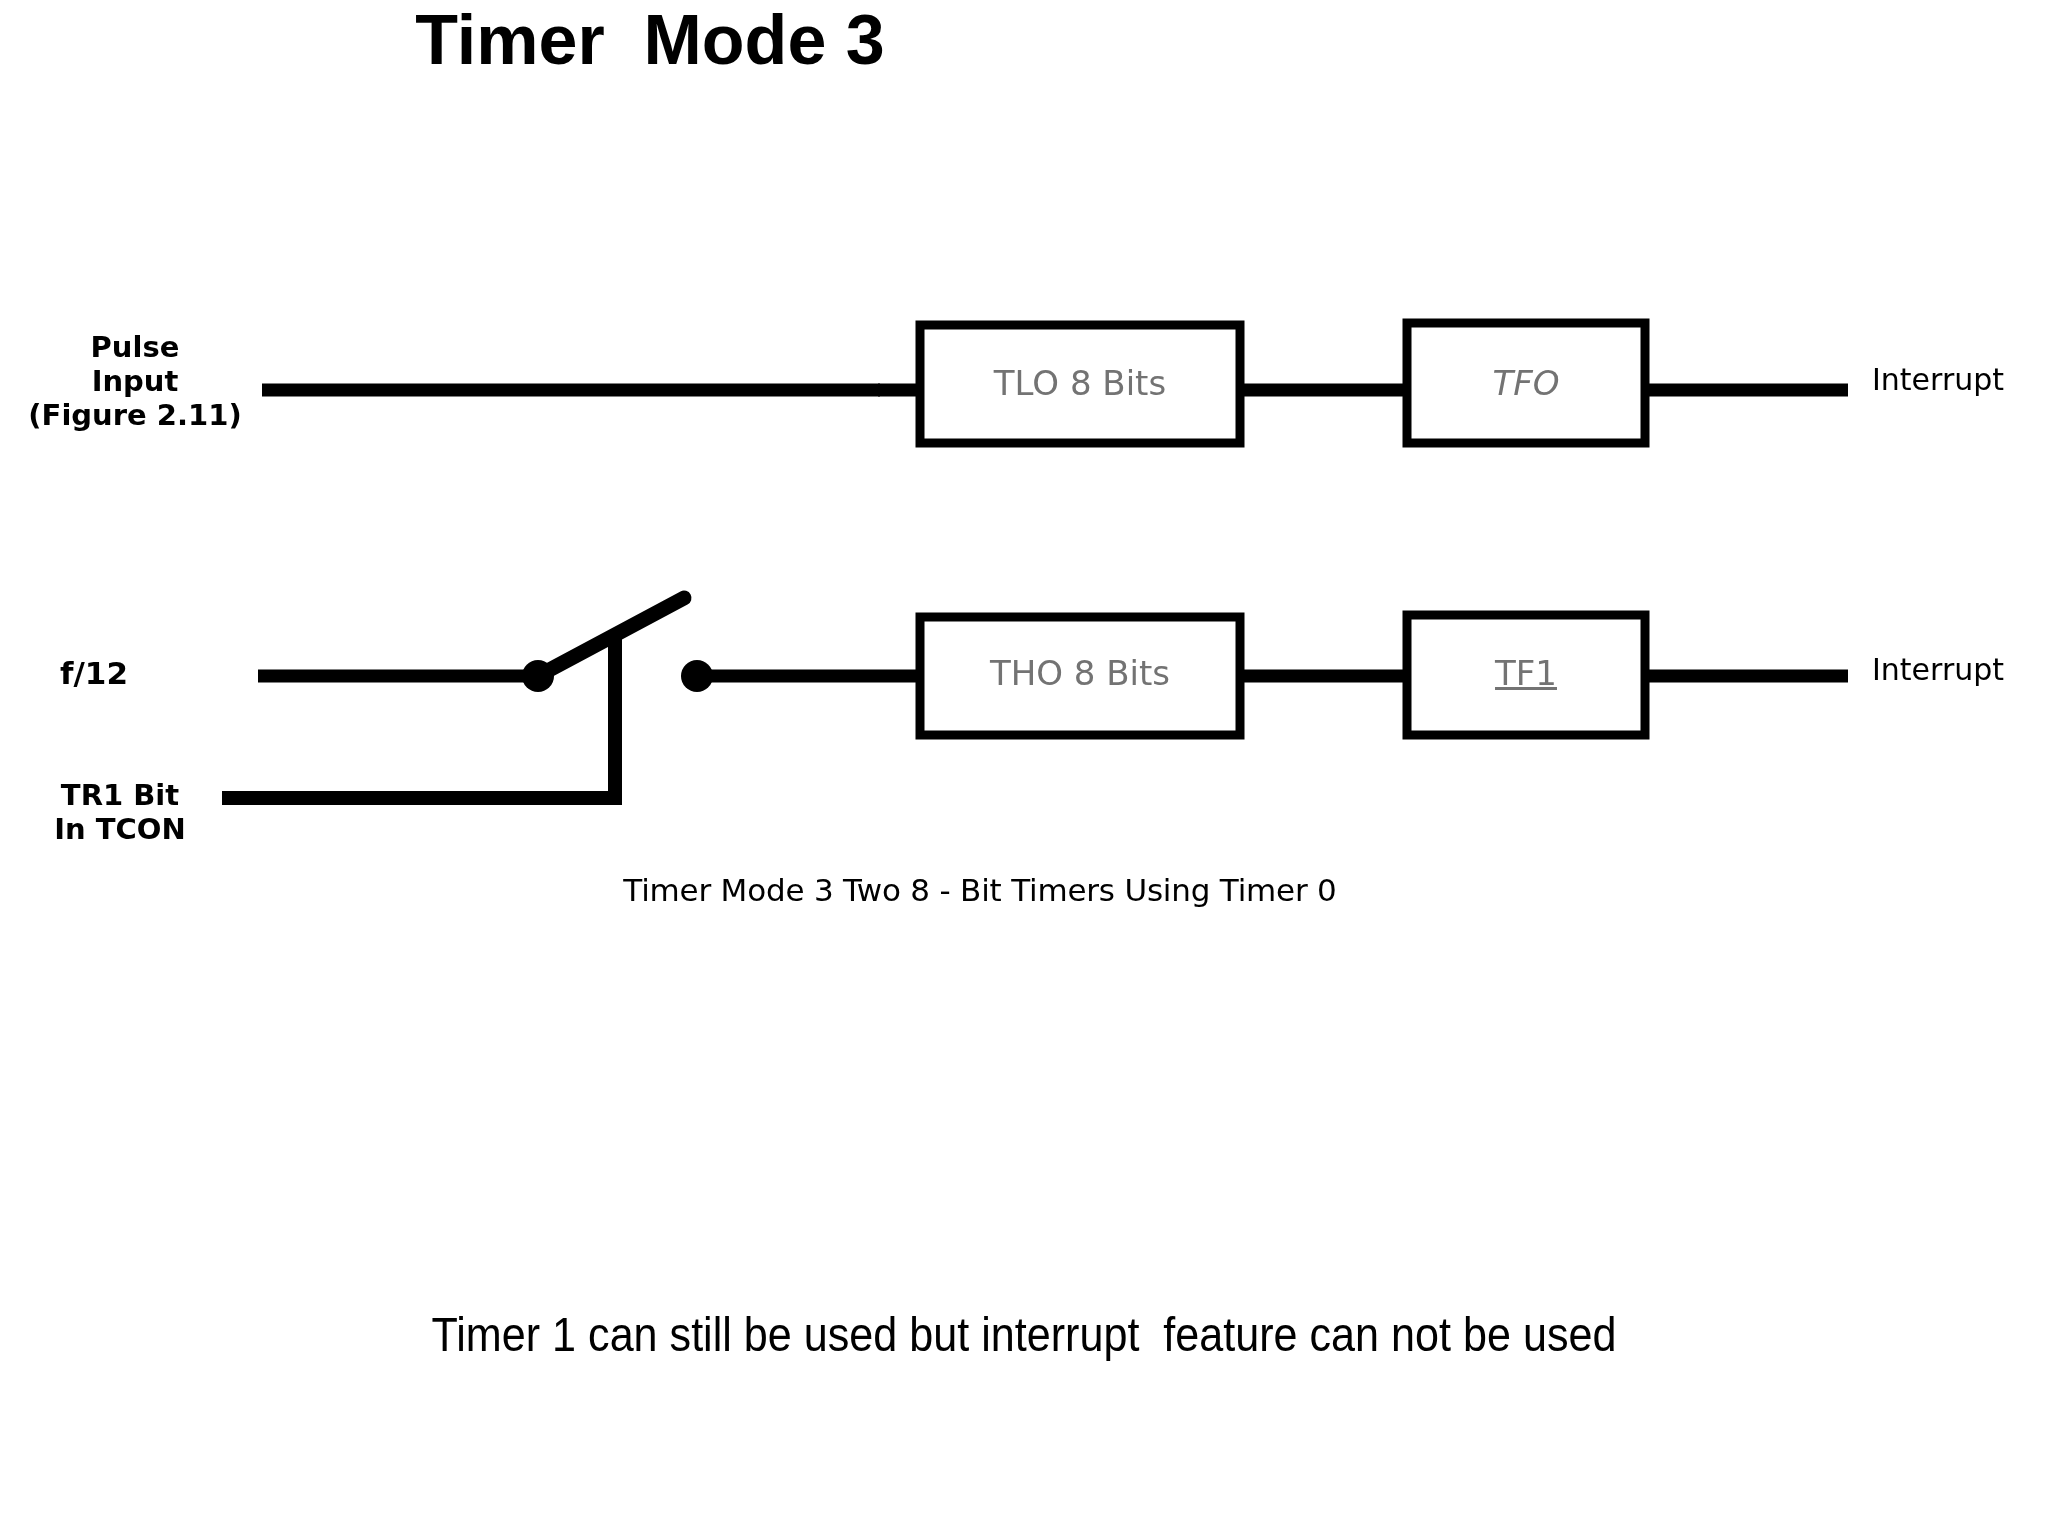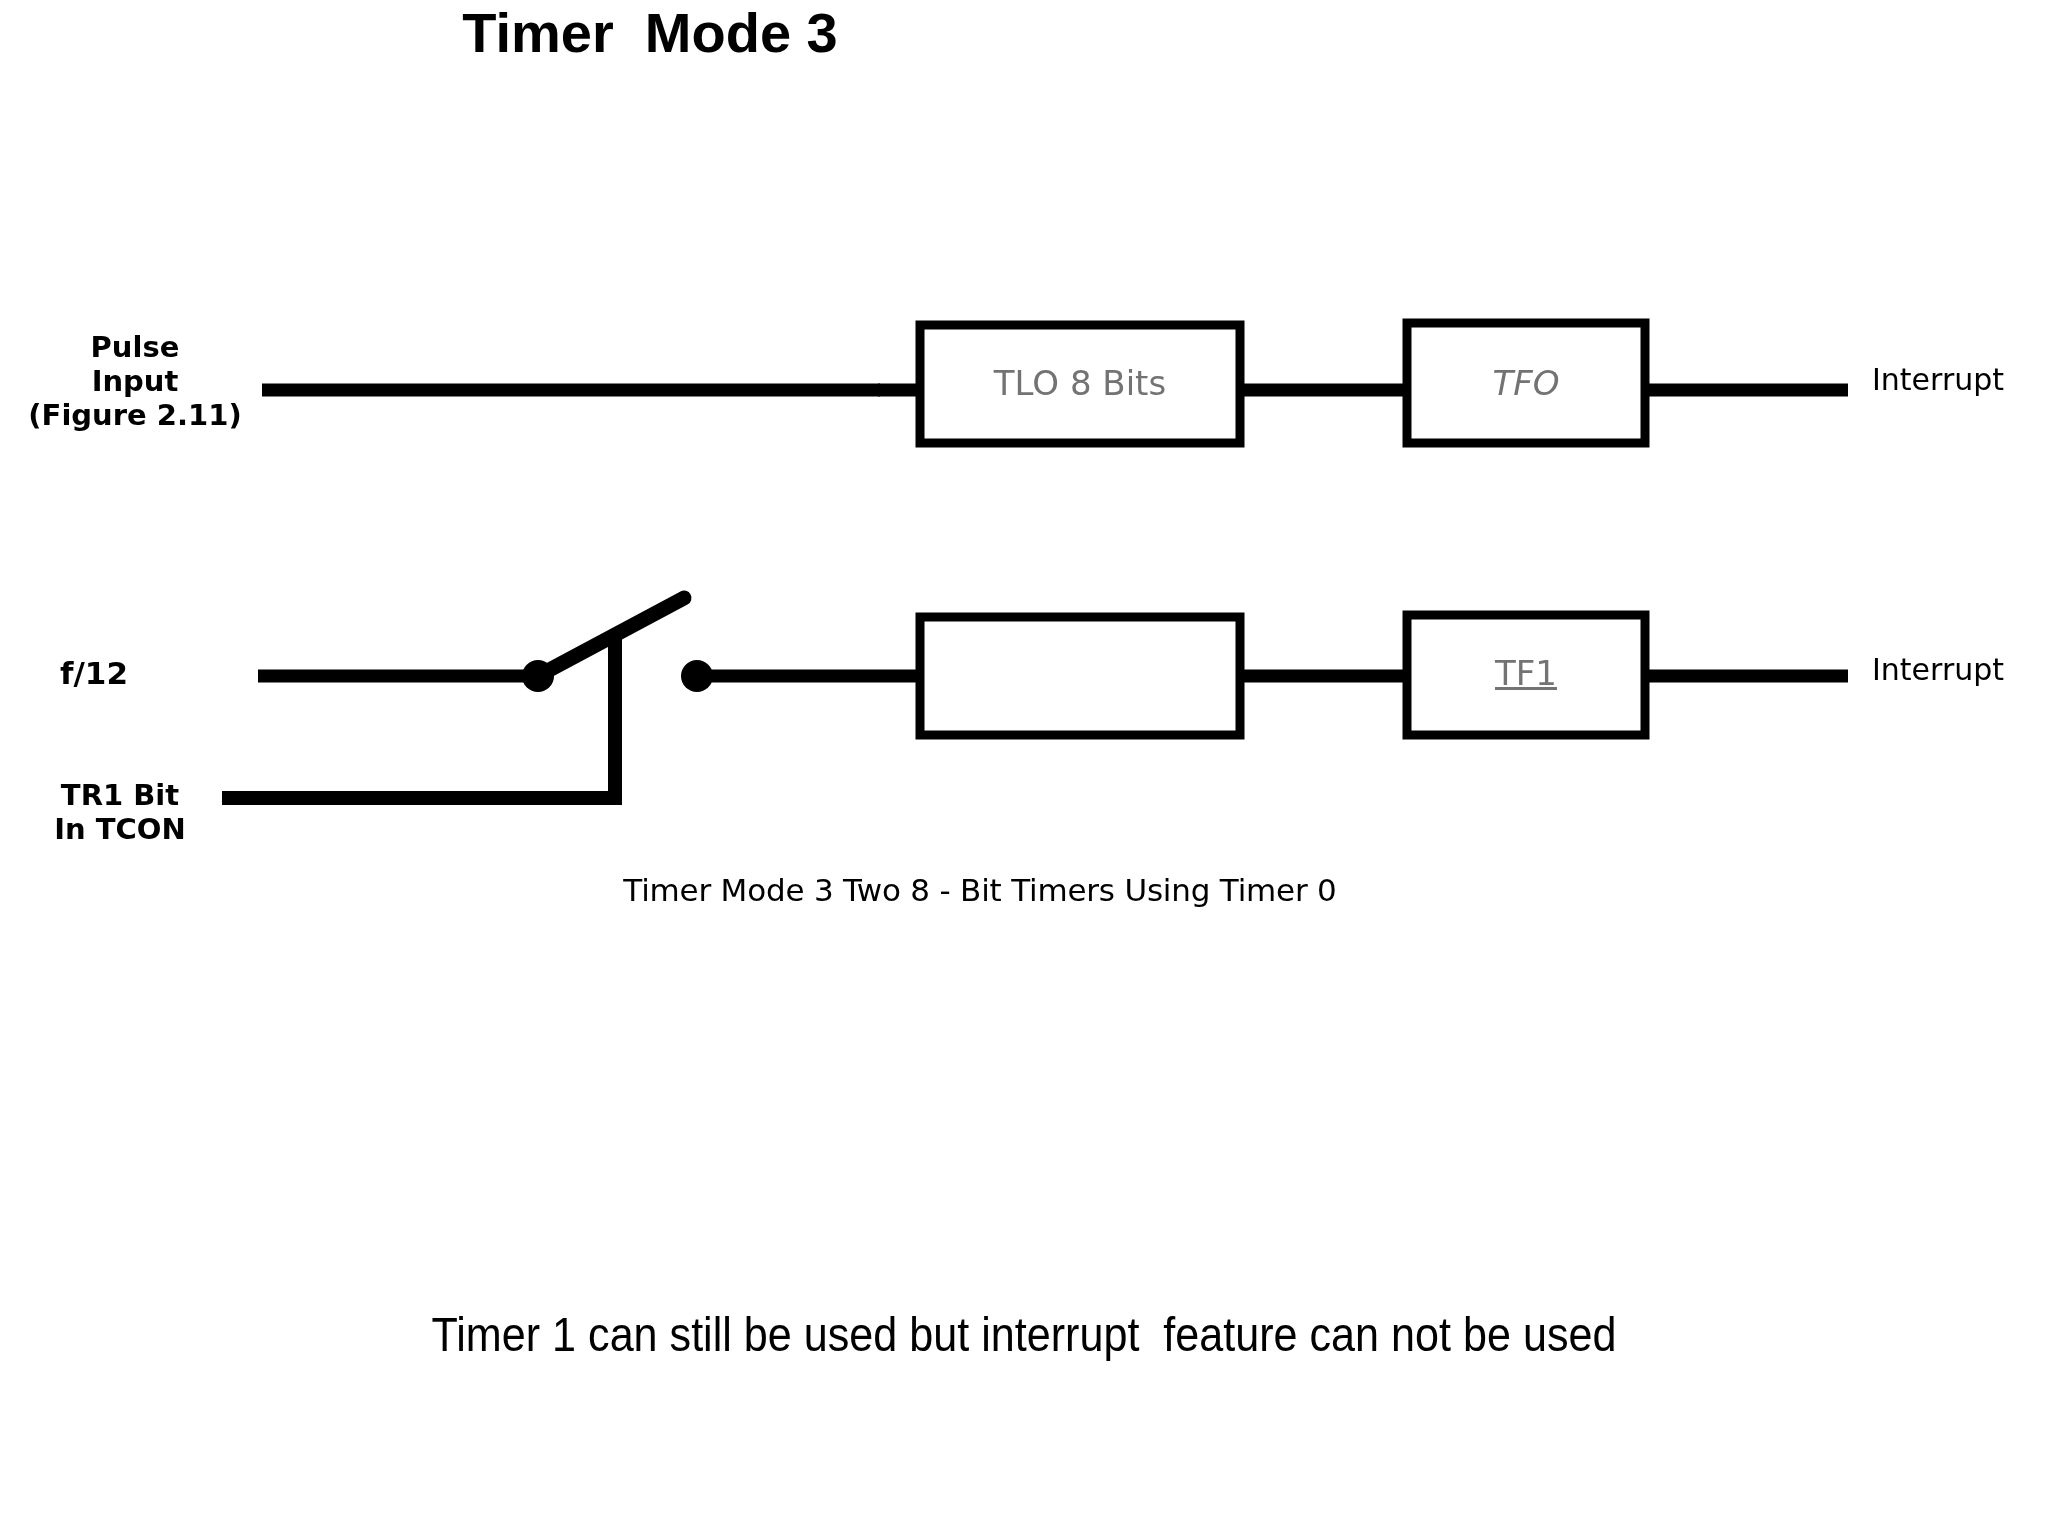--- a/index.html
+++ b/index.html
@@ -17,21 +17,21 @@
     color: #000000;
   }
 
   
   #page-title {
     position: absolute;
     top: 4px;
     left: 0;
     width: 1300px;
     text-align: center;
-    font-size: 56px;
+    font-size: 70px;
     font-weight: bold;
     letter-spacing: 0px;
     line-height: 1.05;
     white-space: pre;
   }
 
   
   #diagram {
     position: absolute;
     left: 0;
@@ -186,20 +186,21 @@
 
   <div class="dlabel" id="label-f12">f/12</div>
 
   <div class="dlabel" id="label-tr1">TR1 Bit
 In TCON</div>
 
   <div class="box-text" id="box-text-tl0">TLO 8 Bits</div>
 
   <div class="box-text" id="box-text-tf0">TFO</div>
 
+  <div class="box-text" id="box-text-th0">THO 8 Bits</div>
 
   <div class="box-text" id="box-text-tf1">TF1</div>
 
   <div class="dlabel" id="label-interrupt-0">Interrupt</div>
 
   <div class="dlabel" id="label-interrupt-1">Interrupt</div>
 
   <div id="diagram-caption">Timer Mode 3 Two 8 - Bit Timers Using Timer 0</div>
 </div>
 

